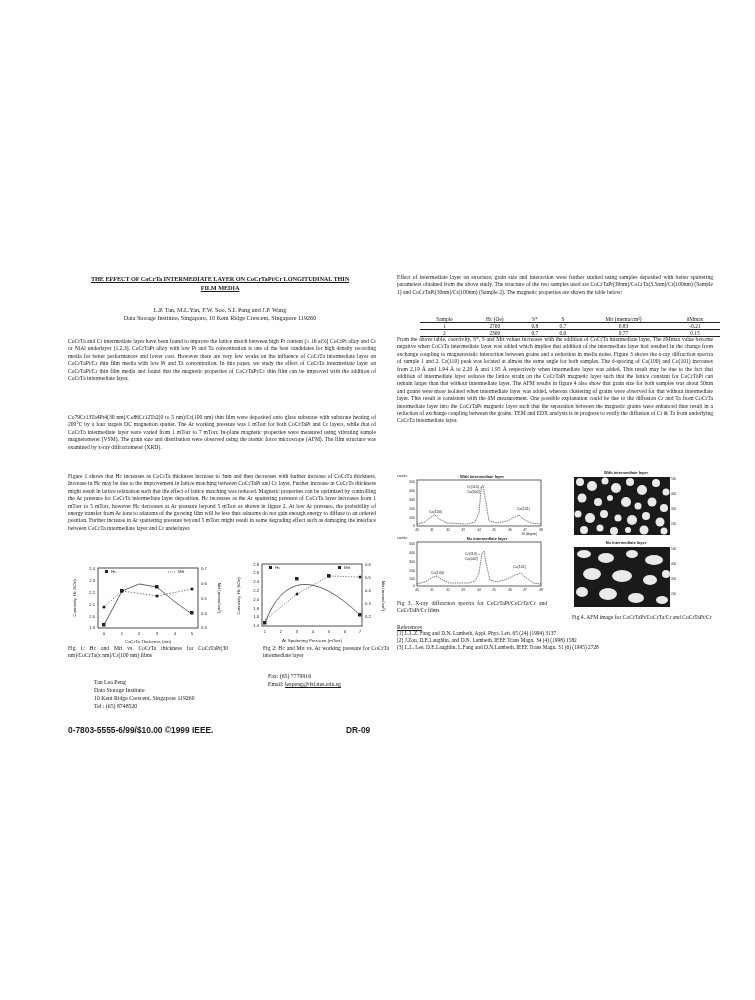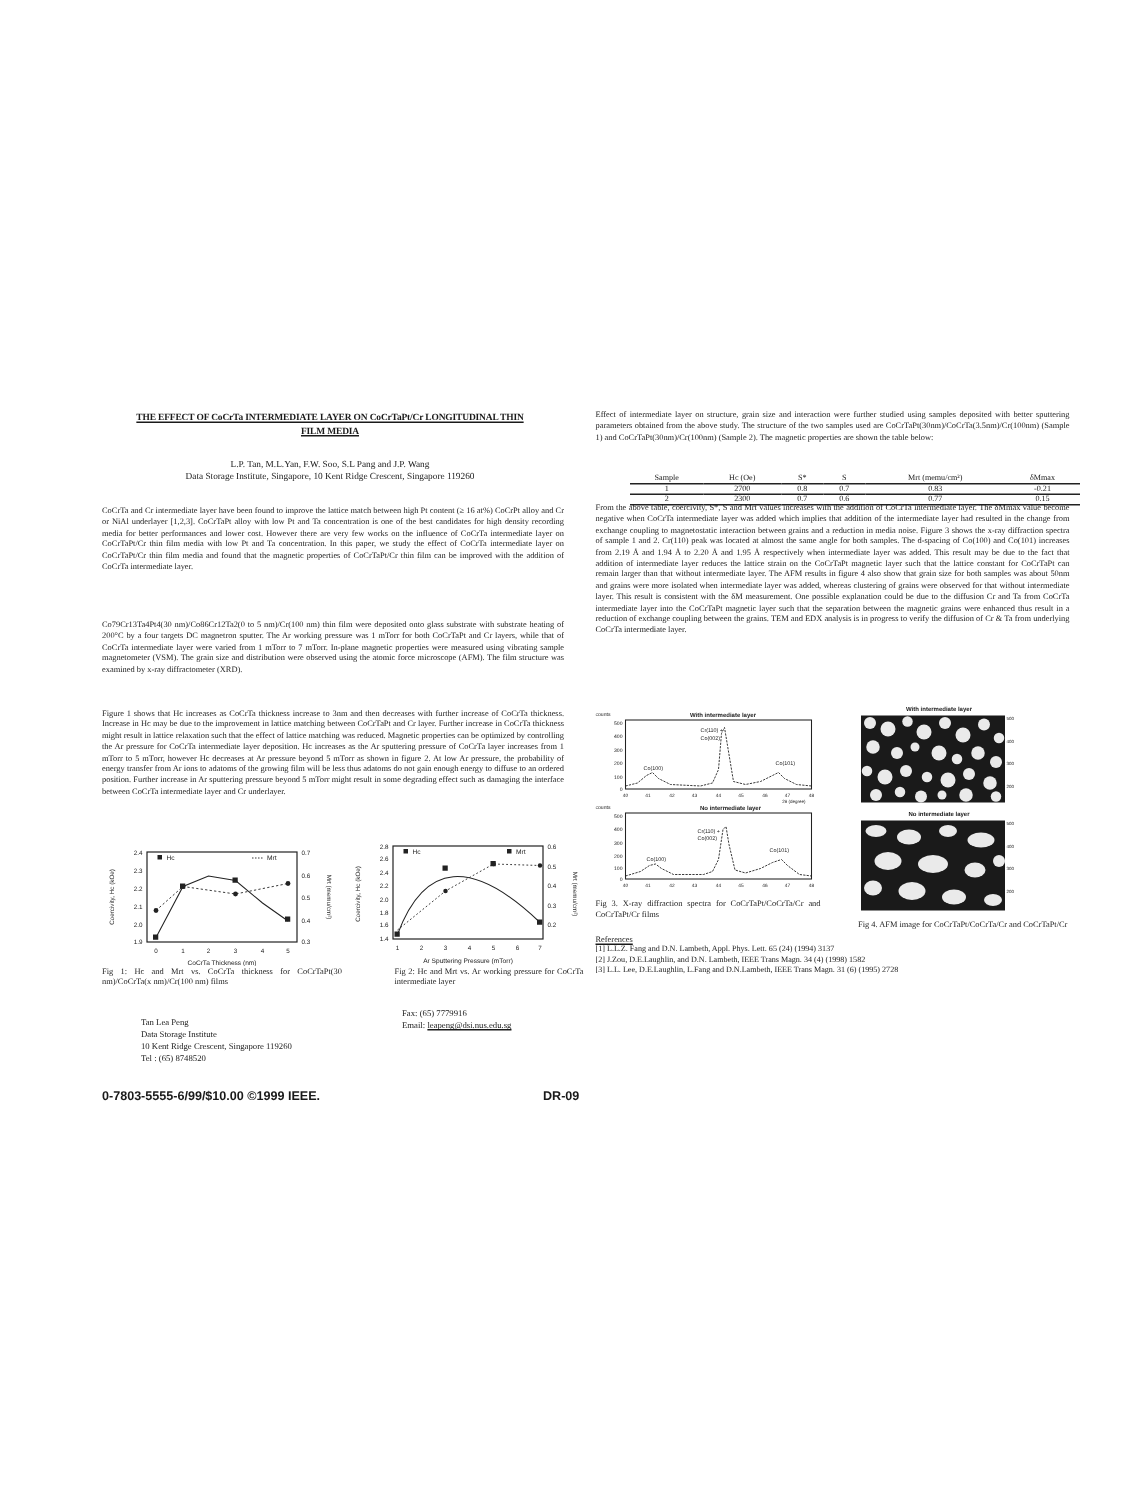--- a/index.html
+++ b/index.html
@@ -149,21 +149,21 @@
   <div>10 Kent Ridge Crescent, Singapore 119260</div>
   <div>Tel : (65) 8748520</div>
 </div>
 <div class="abs contact" style="left:268px; top:672px;">
   <div>Fax: (65) 7779916</div>
   <div><span>Email:</span>
     <a href="#" style="color:#1a1a1a; text-decoration:underline;">leapeng@dsi.nus.edu.sg</a></div>
 </div>
 
 <div class="abs footer" style="left:68px; top:725px;">0-7803-5555-6/99/$10.00 ©1999 IEEE.</div>
-<div class="abs footer" style="left:362px; top:725px;">DR-09</div>
+<div class="abs footer" style="left:346px; top:725px;">DR-09</div>
 
 <div class="abs para col-right" style="top:274px;">Effect of intermediate layer on structure, grain size and interaction were further studied using samples deposited with better sputtering parameters obtained from the above study. The structure of the two samples used are CoCrTaPt(30nm)/CoCrTa(3.5nm)/Cr(100nm) (Sample 1) and CoCrTaPt(30nm)/Cr(100nm) (Sample 2). The magnetic properties are shown the table below:</div>
 
 <table class="props">
   <thead>
     <tr>
       <th>Sample</th>
       <th>Hc (Oe)</th>
       <th>S*</th>
       <th>S</th>

